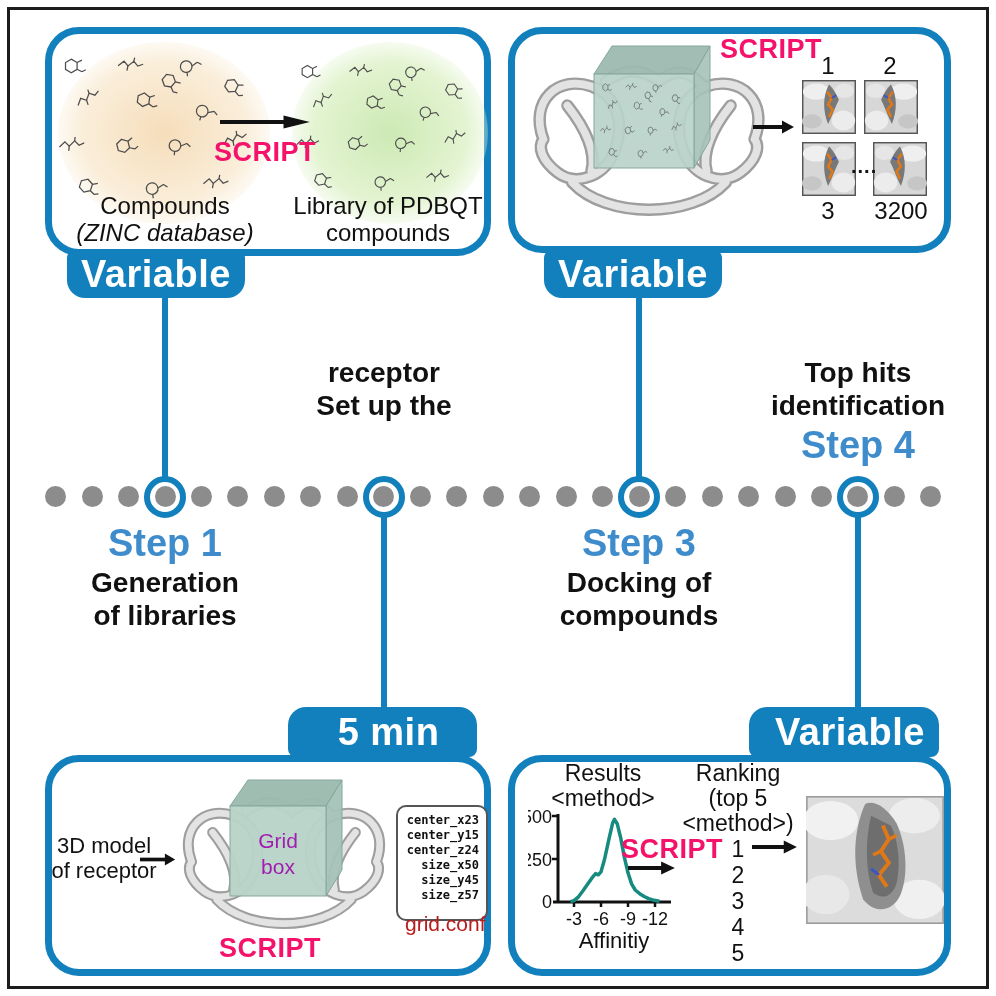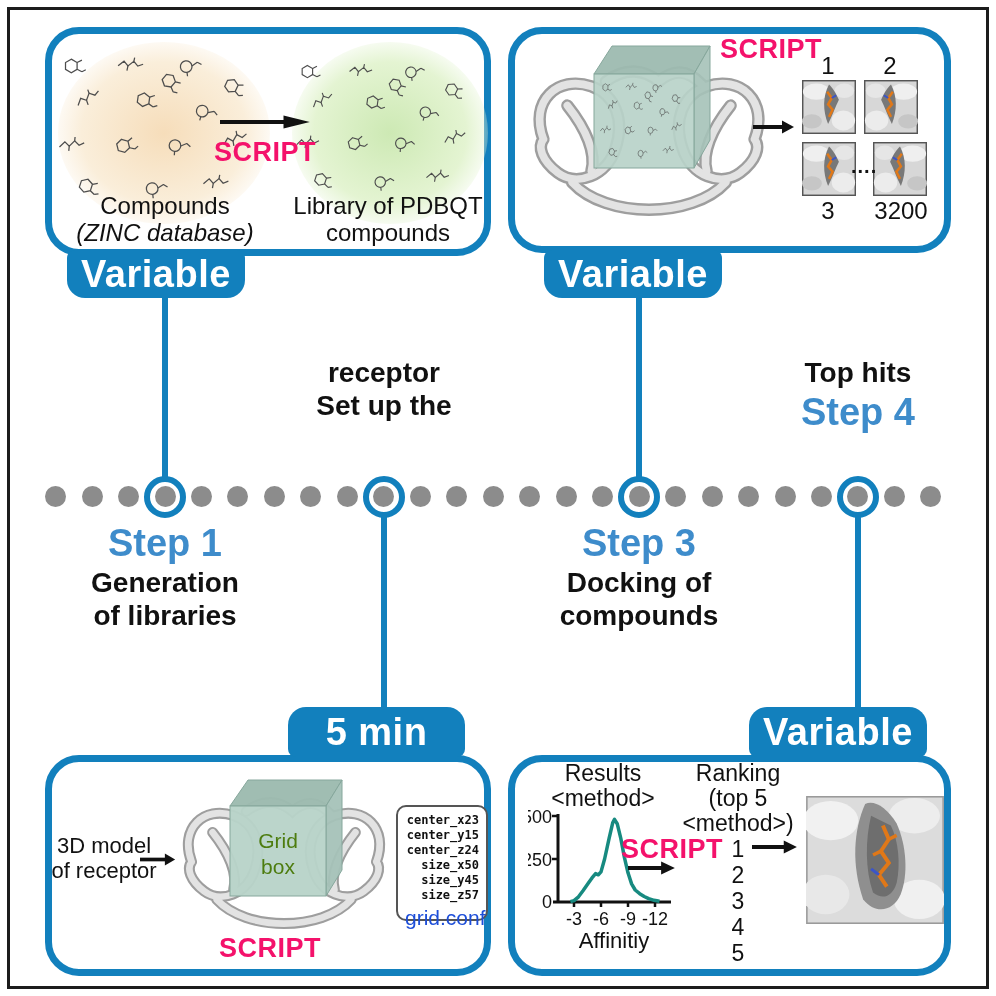--- a/index.html
+++ b/index.html
@@ -11,21 +11,21 @@
     position:relative;width:996px;height:996px;background:#fff;overflow:hidden;
     font-family:"Liberation Sans",sans-serif;color:#111;
   }
   .frame{position:absolute;left:7px;top:7px;right:7px;bottom:7px;border:3px solid #1c1c1c;}
   .panel{position:absolute;background:#fff;border:7px solid var(--blue);border-radius:34px;box-sizing:border-box;z-index:2;}
   .badge{
     position:absolute;background:var(--blue);color:#fff;font-weight:bold;font-size:38px;
     text-align:center;z-index:6;letter-spacing:0.5px;
   }
   .badge.top{border-radius:8px 8px 18px 18px;}
-  .badge.bottom{border-radius:18px 18px 8px 8px;}
+  .badge.bottom{border-radius:18px 18px 8px 8px;padding-left:12px;}
   .tl-line{position:absolute;width:6px;background:var(--blue);z-index:1;}
   .tl-dot{position:absolute;top:486px;width:21px;height:21px;border-radius:50%;background:var(--dot);z-index:1;}
   .tl-ring{position:absolute;top:476px;width:30px;height:30px;border:6px solid var(--blue);border-radius:50%;background:transparent;z-index:3;}
   .step-block{position:absolute;width:260px;text-align:center;z-index:2;}
   .step-title{font-size:28px;line-height:33px;font-weight:bold;color:#111;}
   .step-name{font-size:38px;line-height:46px;font-weight:bold;color:var(--stepblue);}
   .script{position:absolute;color:var(--pink);font-weight:bold;font-size:27px;text-align:center;letter-spacing:0.5px;z-index:4;}
   .caption{position:absolute;font-size:24px;line-height:27px;text-align:center;color:#111;z-index:4;}
   .caption .it{font-style:italic;}
   .cloud{position:absolute;border-radius:50%;z-index:2;}
@@ -34,22 +34,22 @@
   .molsvg{position:absolute;z-index:3;}
   .arrow{position:absolute;z-index:4;}
   .pose-label{position:absolute;font-size:24px;text-align:center;color:#111;z-index:4;}
   .ellipsis{position:absolute;font-size:20px;font-weight:bold;letter-spacing:1px;color:#111;z-index:4;}
   .confbox{
     position:absolute;left:396px;top:805px;width:92px;height:116px;box-sizing:border-box;
     border:2.5px solid #555;border-radius:10px;background:#fff;padding:6px 7px 4px 7px;z-index:4;
   }
   .conf-line{display:flex;justify-content:flex-end;font-family:"DejaVu Sans Mono",monospace;
     font-size:12px;line-height:15px;font-weight:600;color:#111;}
-  .conf-file{font-size:21px;text-align:center;margin-top:3px;color:#1d4ed8;font-family:"Liberation Sans",sans-serif;}
-  .gridbox-label{position:absolute;font-size:21px;line-height:26px;text-align:center;color:#4d7c0f;z-index:5;}
+  .conf-file{font-size:21px;text-align:center;margin-top:9px;color:#b91c1c;font-family:"Liberation Sans",sans-serif;}
+  .gridbox-label{position:absolute;font-size:21px;line-height:26px;text-align:center;color:#a21caf;z-index:5;}
   .chart-title{position:absolute;font-size:23px;line-height:25px;text-align:center;color:#111;z-index:4;}
   .ranks{position:absolute;font-size:23px;line-height:26px;text-align:center;color:#111;z-index:4;}
   .defs-hidden{position:absolute;width:0;height:0;overflow:hidden;}
   svg text{font-family:"Liberation Sans",sans-serif;}
 </style>
 </head>
 <body>
 
 <div id="canvas">
   <div class="frame"></div>
@@ -241,20 +241,21 @@
     <div class="step-title">receptor</div>
     <div class="step-title">Set up the</div>
   </div>
   <div class="step-block" style="left:509px;top:520px;">
     <div class="step-name">Step 3</div>
     <div class="step-title">Docking of</div>
     <div class="step-title">compounds</div>
   </div>
   <div class="step-block" style="left:728px;top:356px;">
     <div class="step-title">Top hits</div>
+    <div class="step-title">identification</div>
     <div class="step-name">Step 4</div>
   </div>
 
   <div class="badge bottom" style="left:288px;top:707px;width:177px;height:50px;line-height:50px;">5 min</div>
   <div class="panel" style="left:45px;top:755px;width:446px;height:221px;"></div>
   <svg class="molsvg" style="left:158px;top:782px;" width="252" height="168" viewBox="0 0 280 200">
       <use href="#protein"></use>
     </svg>
   <svg class="molsvg" style="left:226px;top:776px;" width="118" height="124" viewBox="0 0 118 124">
     <polygon points="4,30 100,30 116,4 22,4" fill="#9dbbb0" fill-opacity="0.97" stroke="#86a79c" stroke-width="1"></polygon>

